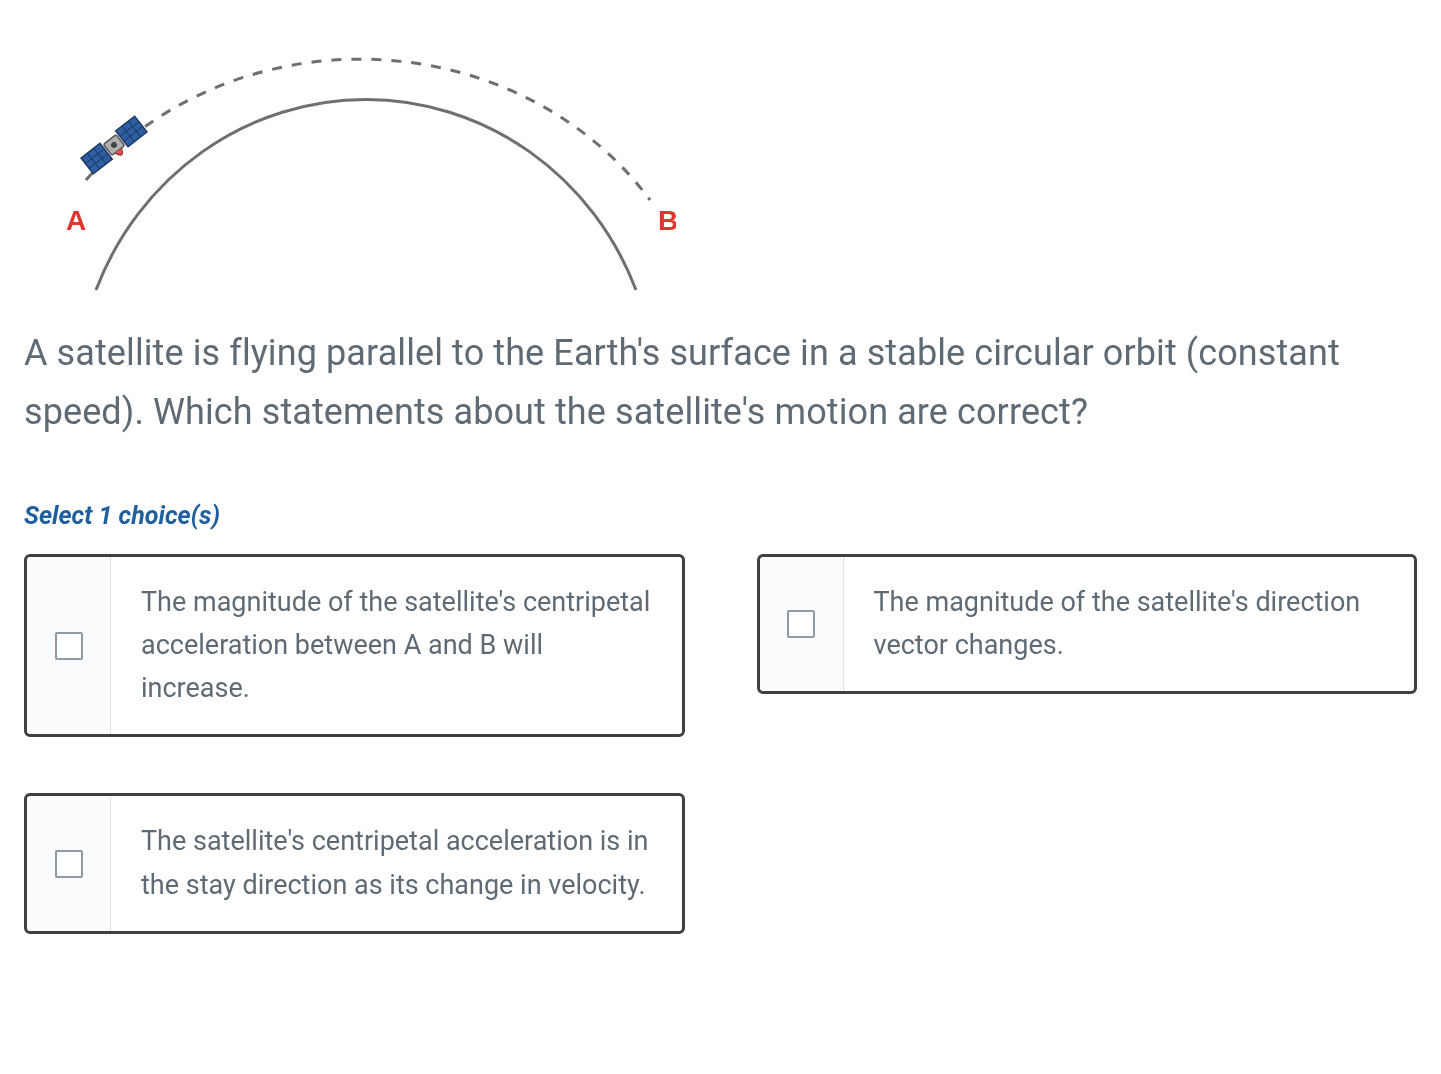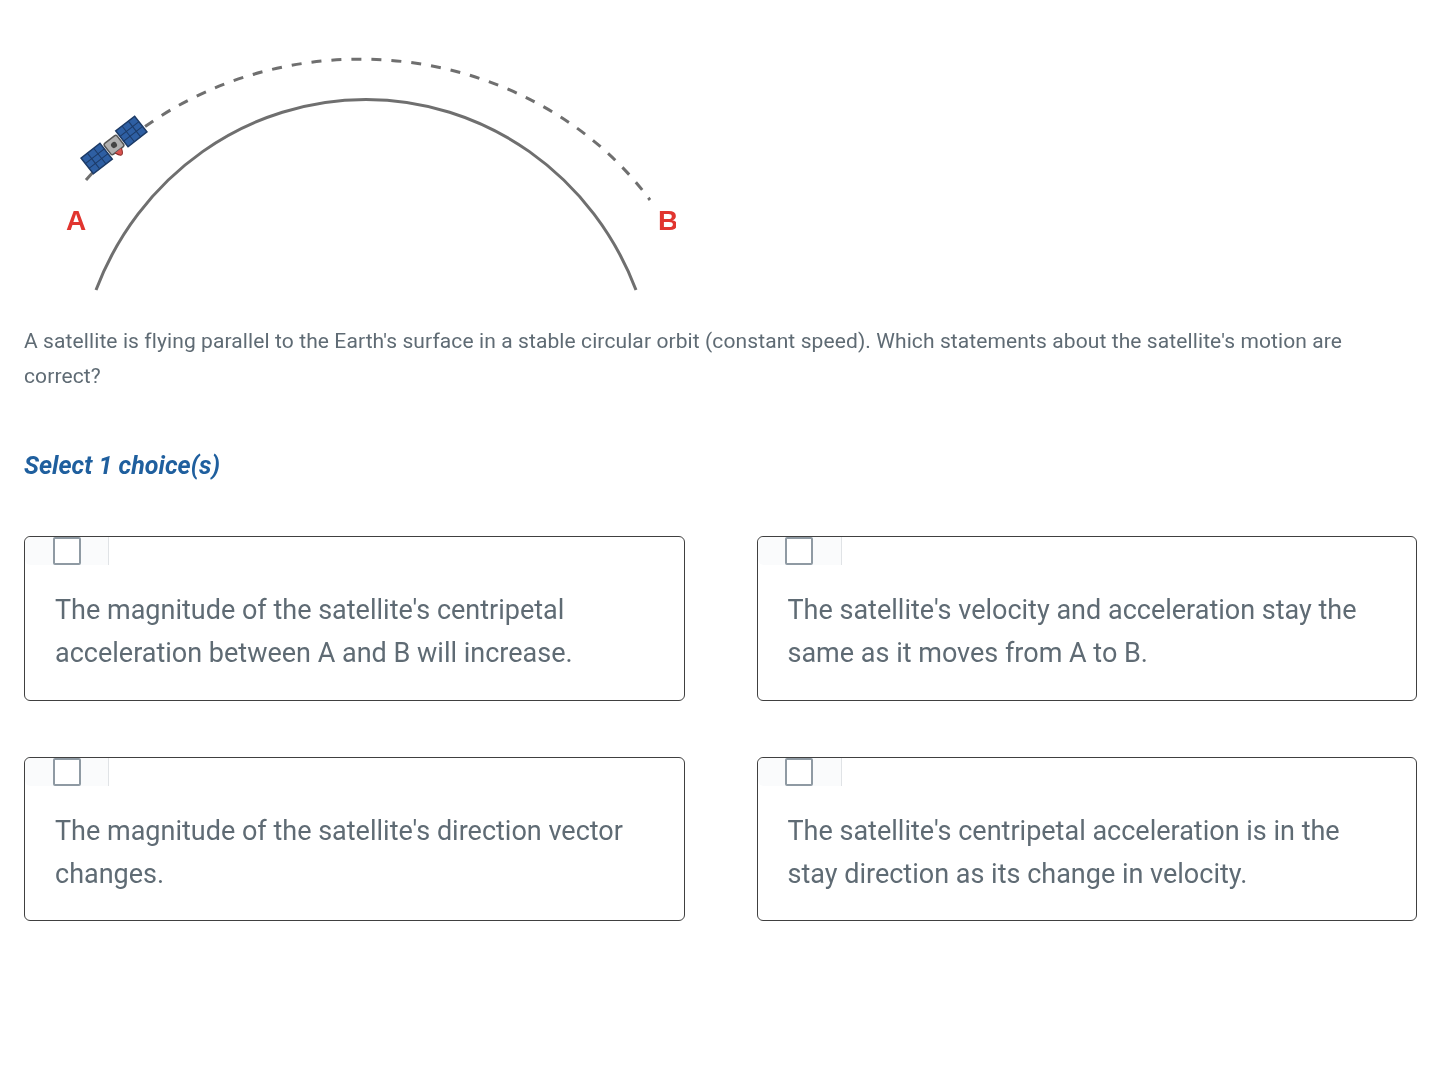--- a/index.html
+++ b/index.html
@@ -8,47 +8,46 @@
     padding: 20px 24px;
     font-family: -apple-system, BlinkMacSystemFont, "Segoe UI", Roboto, "Helvetica Neue", Arial, sans-serif;
     background: #ffffff;
     color: #5f6b74;
     width: 1441px;
   }
   .diagram-wrap {
     margin: 0 0 20px 12px;
   }
   .question-text {
-    font-size: 21px;
+    font-size: 36px;
     line-height: 1.65;
     color: #5f6b74;
     margin: 14px 0 58px 0;
     letter-spacing: 0.1px;
   }
   .instruction {
     font-size: 25px;
     font-style: italic;
     font-weight: 700;
     color: #1f5f9e;
-    margin-bottom: 56px;
+    margin-bottom: 24px;
   }
   .choices-grid {
     display: grid;
     grid-template-columns: 1fr 1fr;
     column-gap: 72px;
     row-gap: 56px;
     align-items: start;
   }
   .choice {
     display: flex;
-    border: 1px solid #404040;
+    border: 3px solid #404040;
     border-radius: 6px;
     background: #fff;
     cursor: pointer;
-    flex-direction: column;
   }
   .choice-check {
     width: 84px;
     min-width: 84px;
     display: flex;
     align-items: center;
     justify-content: center;
     background: #fafbfc;
     border-right: 1px solid #e0e3e6;
     border-top-left-radius: 6px;
@@ -111,26 +110,20 @@
 
 <div class="choices-grid">
 
   <div class="choice">
     <div class="choice-check">
       <div class="checkbox"></div>
     </div>
     <div class="choice-label">The magnitude of the satellite's centripetal acceleration between A and B will increase.</div>
   </div>
 
-  <div class="choice">
-    <div class="choice-check">
-      <div class="checkbox"></div>
-    </div>
-    <div class="choice-label">The satellite's velocity and acceleration stay the same as it moves from A to B.</div>
-  </div>
 
   <div class="choice">
     <div class="choice-check">
       <div class="checkbox"></div>
     </div>
     <div class="choice-label">The magnitude of the satellite's direction vector changes.</div>
   </div>
 
   <div class="choice">
     <div class="choice-check">

